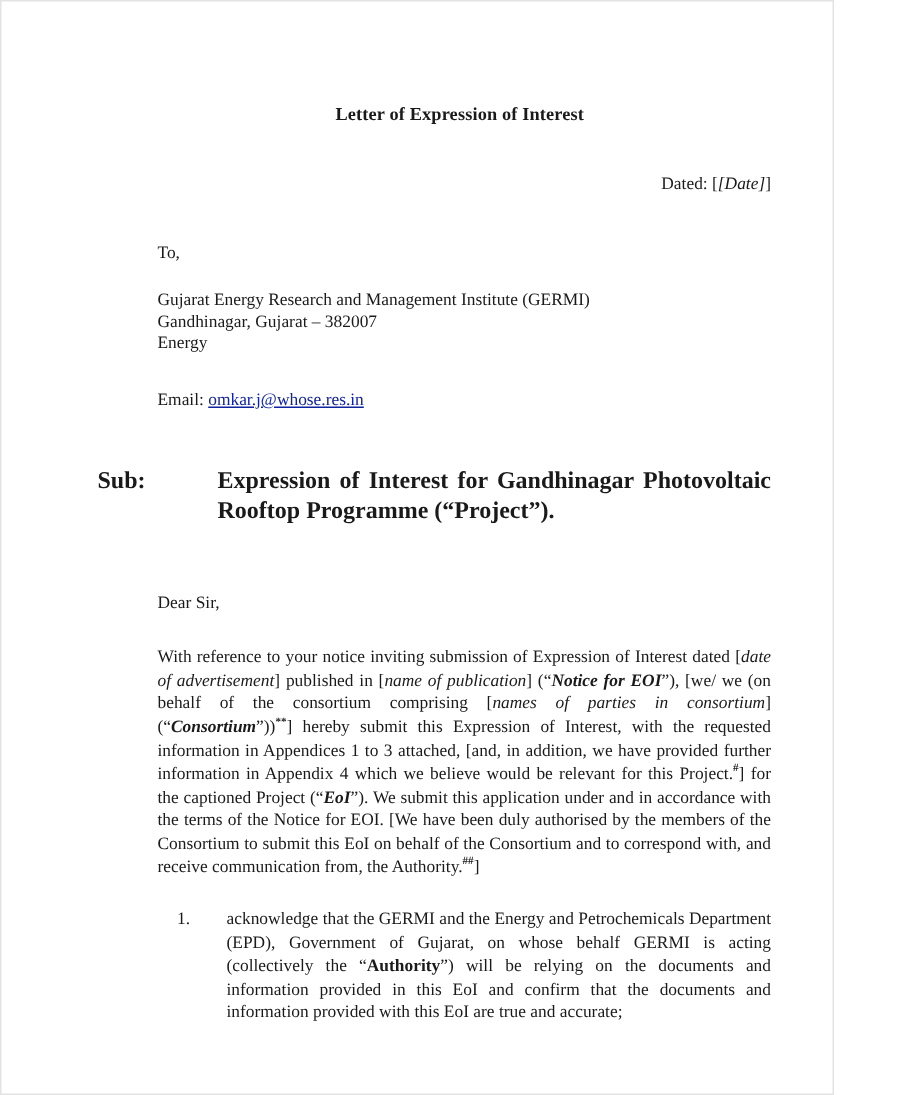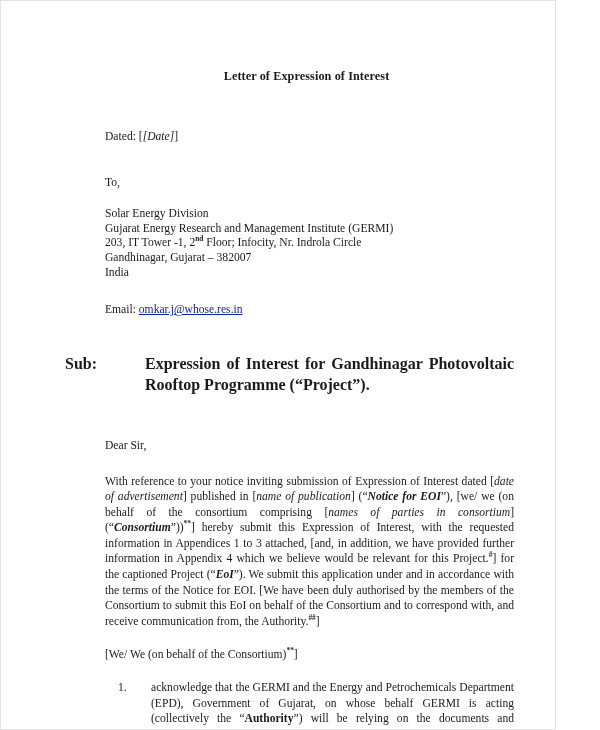--- a/index.html
+++ b/index.html
@@ -33,22 +33,23 @@
   .title {
     text-align: center;
     font-weight: bold;
     font-size: 12.2px;
     letter-spacing: .1px;
     margin-top: 68px;
     margin-left: -6px;
   }
 
   .dated {
+    text-align: right;
     font-size: 11.6px;
-    margin-top: 46px;
+    margin-top: 32px;
   }
 
   .to-line {
     font-size: 11.6px;
     margin-top: 33px;
   }
 
   .addr {
     font-size: 11.6px;
     margin-top: 18px;
@@ -139,40 +140,37 @@
 
     <div class="title">Letter of Expression of Interest</div>
 
     <div class="dated">
       <span>Dated: </span>[<i>[Date]</i>]<span></span>
     </div>
 
     <div class="to-line">To,</div>
 
     <div class="addr">
-      <div>Solar Energy Division</div>
       <div>Gujarat Energy Research and Management Institute (GERMI)</div>
-      <div><span>203, IT Tower -1, 2</span><span class="sup-ord">nd</span><span> Floor; Infocity, Nr. Indrola Circle</span></div>
       <div>Gandhinagar, Gujarat – 382007</div>
-      <div>India</div>
+      <div>Energy</div>
     </div>
 
     <div class="attn">
       <div><span>Email: </span><a class="email-link" href="#">omkar.j@whose.res.in</a></div>
     </div>
 
     <div class="subject">
       <span class="sub-label">Sub:</span><span>Expression of Interest for Gandhinagar Photovoltaic Rooftop Programme (“</span><b>Project</b><span>”).</span>
     </div>
 
     <div class="salutation">Dear Sir,</div>
 
     <p class="body"><span>With reference to your notice inviting submission of Expression of Interest dated [</span><i>date of advertisement</i><span>] published in [</span><i>name of publication</i><span>] (“</span><span class="bi">Notice for EOI</span><span>”), [we/ we (on behalf of the consortium comprising [</span><i>names of parties in consortium</i><span>] (“</span><span class="bi">Consortium</span><span>”))</span><sup>**</sup><span>] hereby submit this Expression of Interest, with the requested information in Appendices 1 to 3 attached, [and, in addition, we have provided further information in Appendix 4 which we believe would be relevant for this Project.</span><sup>#</sup><span>] for the captioned Project (“</span><span class="bi">EoI</span><span>”). We submit this application under and in accordance with the terms of the Notice for EOI. [We have been duly authorised by the members of the Consortium to submit this EoI on behalf of the Consortium and to correspond with, and receive communication from, the Authority.</span><sup>##</sup><span>]</span></p>
 
-    <div class="consortium-line"><span>[We/ We (on behalf of the Consortium)</span><sup>**</sup><span>]</span></div>
 
     <ol class="clauses">
       <li><span class="num">1.</span><span>acknowledge that the GERMI and the Energy and Petrochemicals Department (EPD), Government of Gujarat, on whose behalf GERMI is acting (collectively the “</span><b>Authority</b><span>”) will be relying on the documents and information provided in this EoI and confirm that the documents and information provided with this EoI are true and accurate;</span></li>
 
     </ol>
 
   </div>
 </div>
 
 </body></html>

